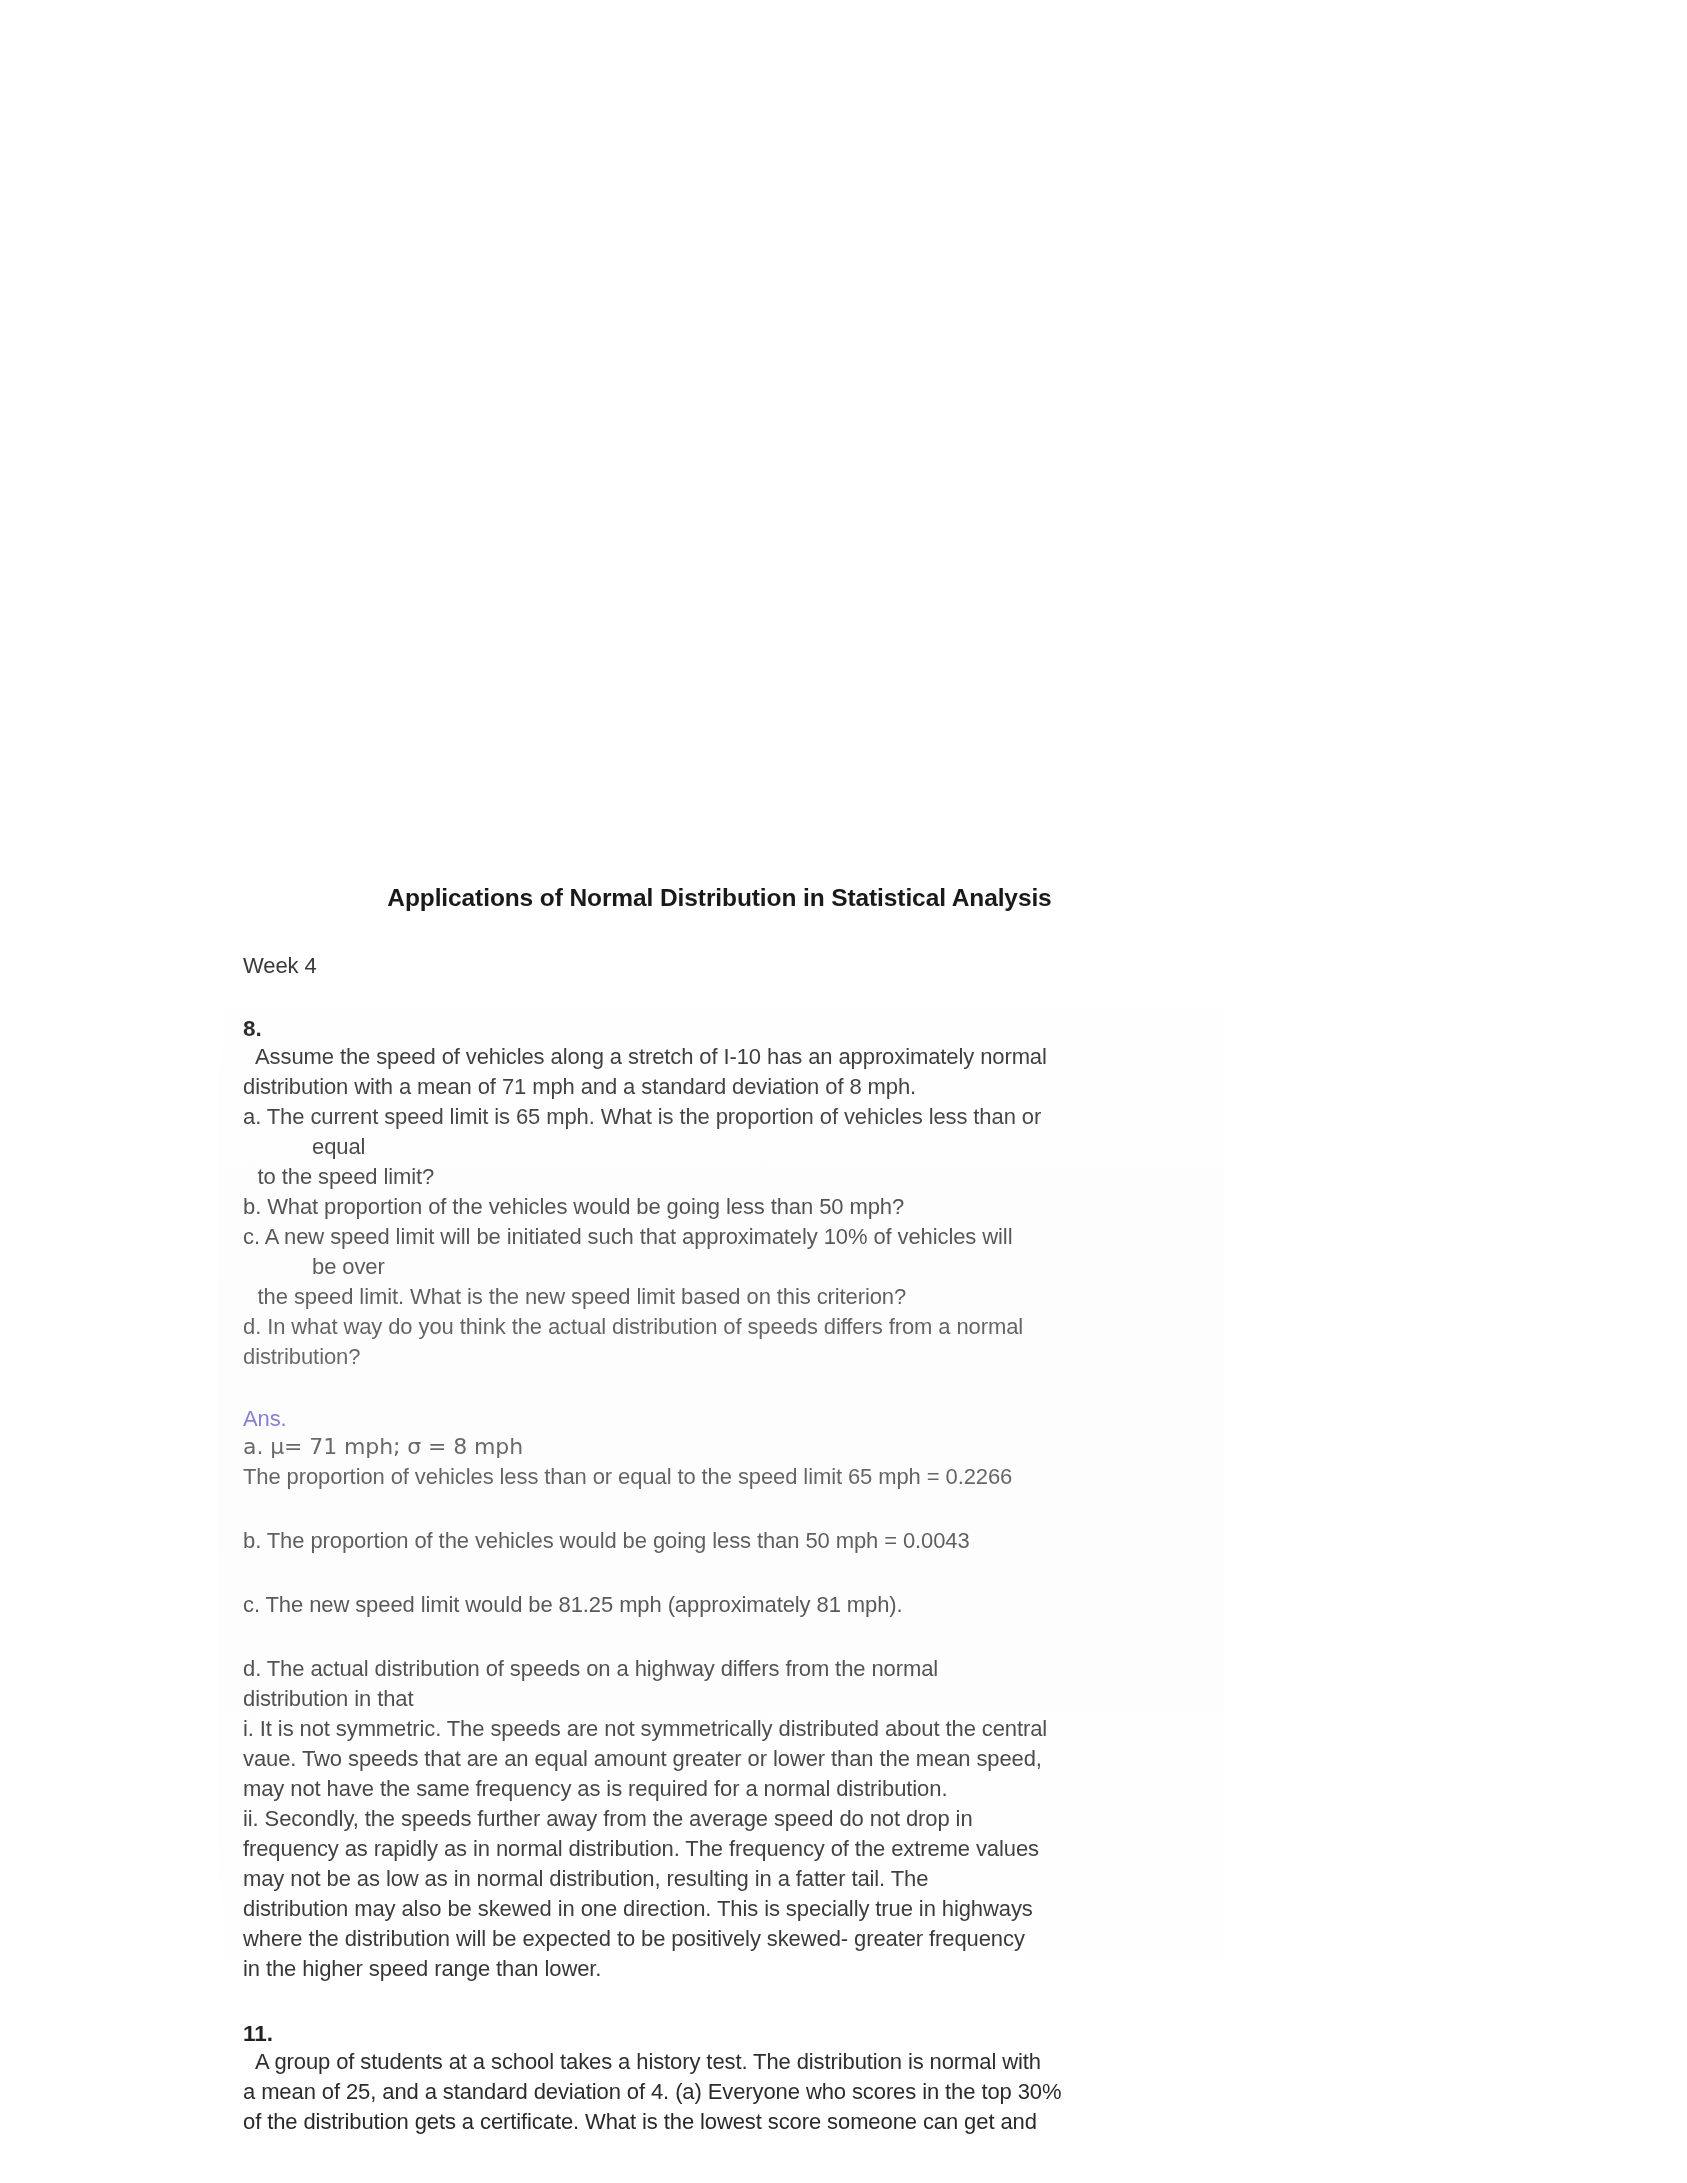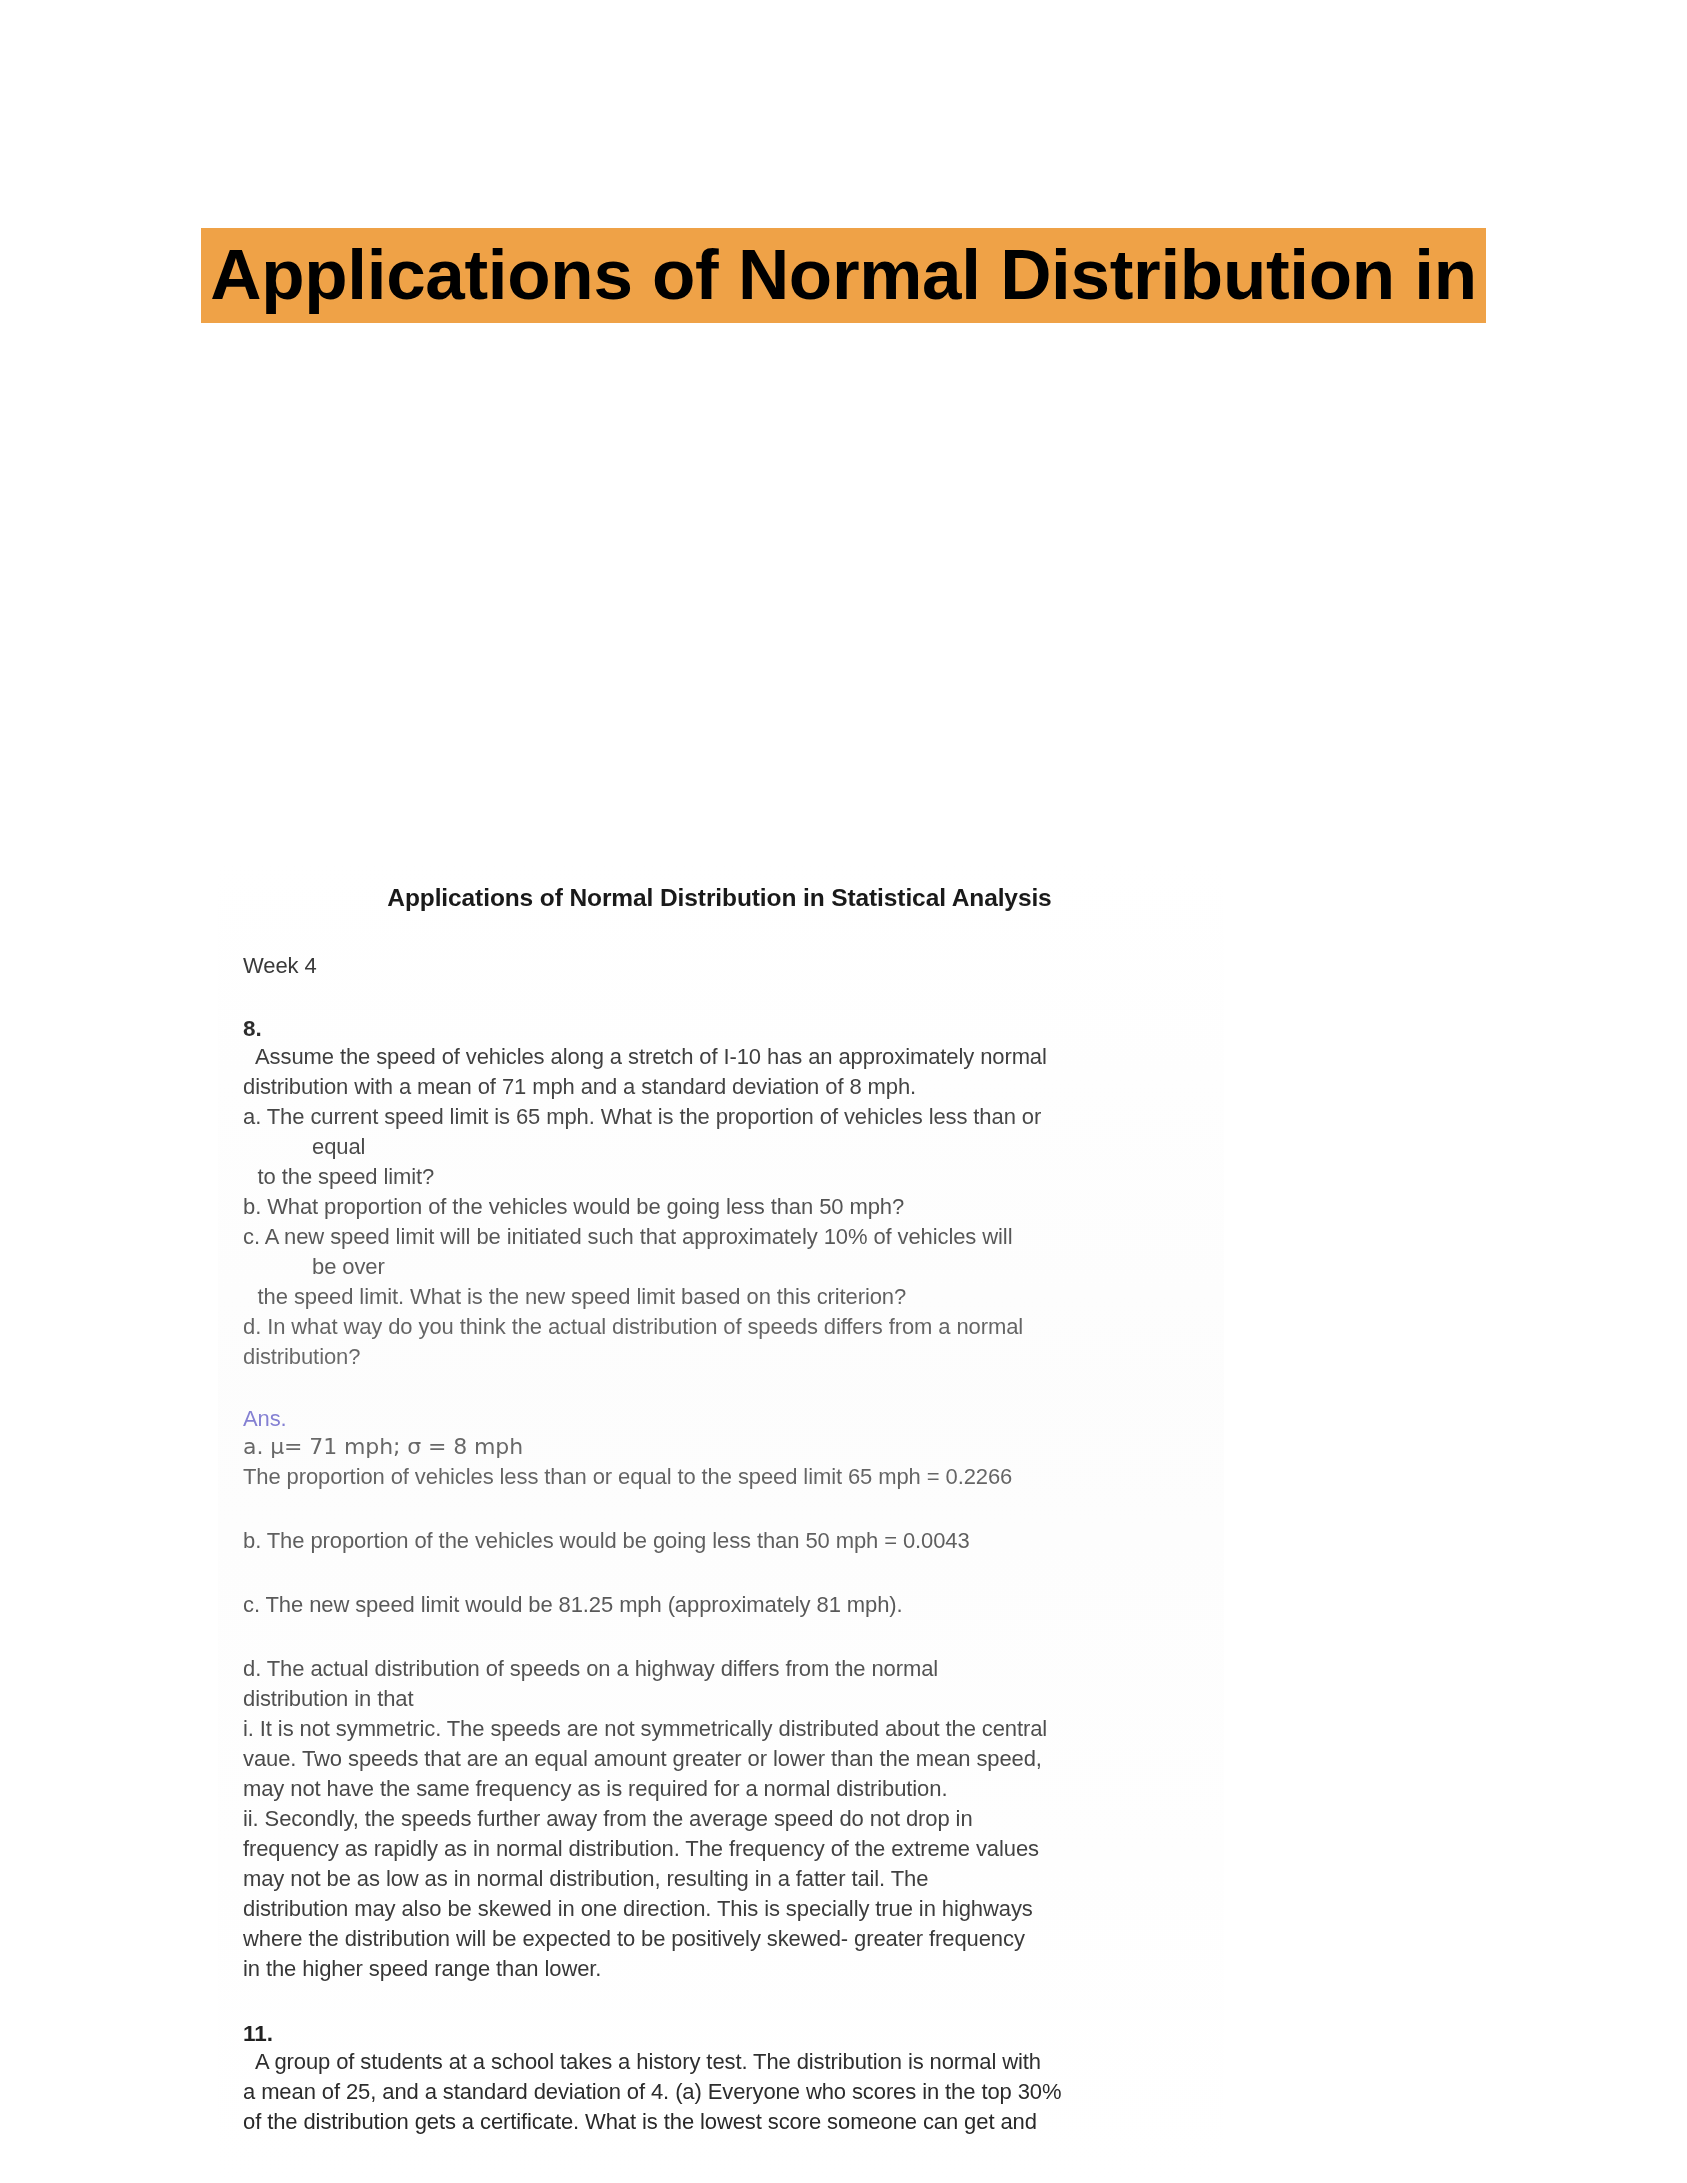--- a/index.html
+++ b/index.html
@@ -113,23 +113,20 @@
     background: linear-gradient(180deg,
         rgba(250,250,250,0.0) 0%,
         rgba(248,248,248,0.35) 40%,
         rgba(250,250,250,0.0) 100%);
   }
 </style>
 </head>
 <body>
 
 <div class="title-block">
-  <div class="title-line title-line-1">
-    <span class="title-text">Applications of Normal Distribution in</span>
-  </div>
 </div>
 
 <div class="scan">
   <div class="scan-inner">
 
     <div class="doc-heading">Applications of Normal Distribution in Statistical Analysis</div>
 
     <div class="week-line">Week 4</div>
 
     <div class="qnum">8.</div>

